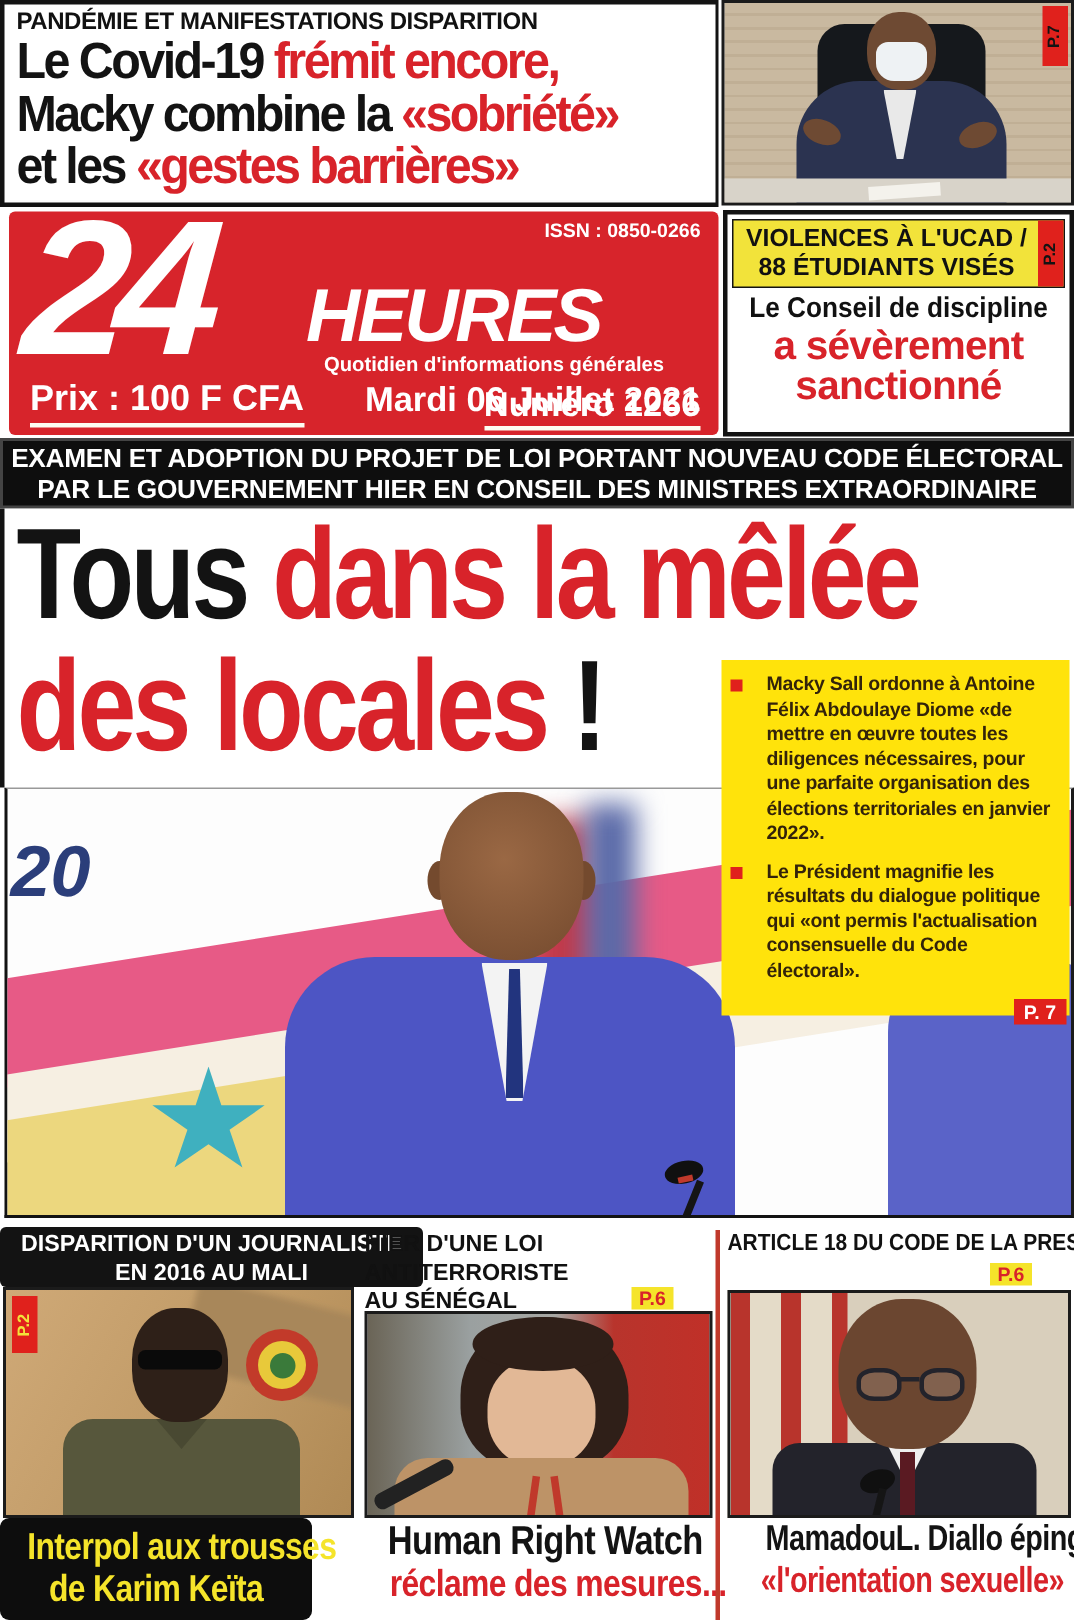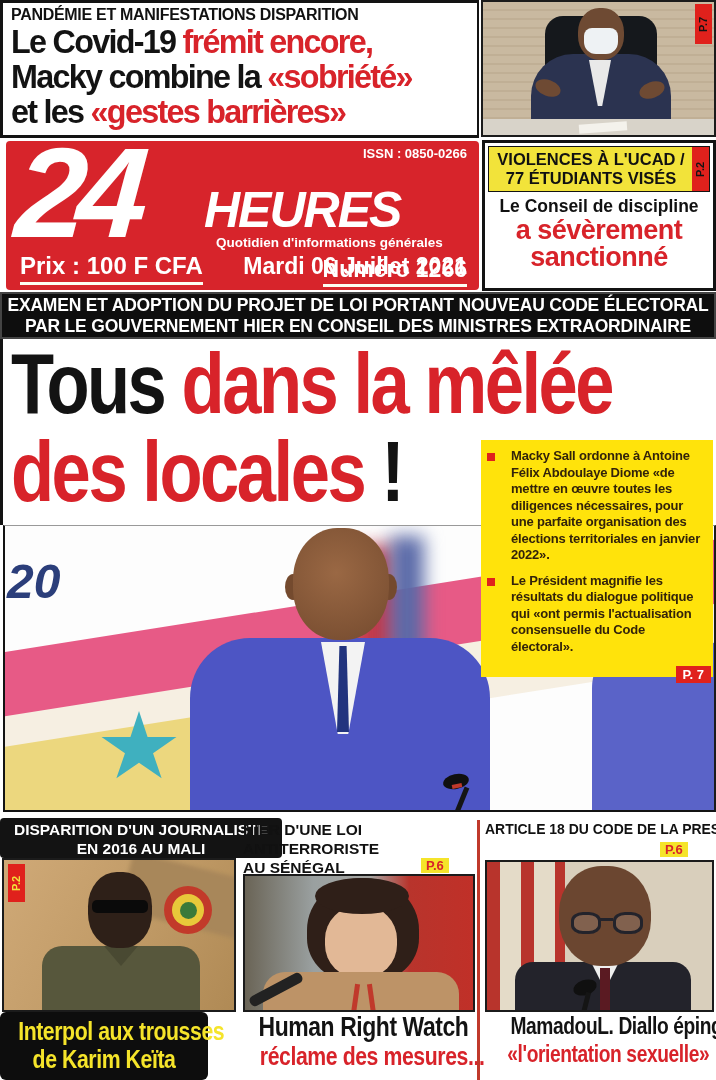--- a/index.html
+++ b/index.html
@@ -176,21 +176,21 @@
     <div class="abs mh-heures">HEURES</div>
     <div class="abs mh-tagline">Quotidien d'informations générales</div>
     <div class="abs mh-date">Mardi 06 Juillet 2021</div>
     <div class="abs mh-num">Numéro 1266</div>
     <div class="abs mh-prix">Prix : 100 F CFA</div>
   </div>
 
   <div class="abs ucad">
     <div class="ucad-kicker">
       <span>VIOLENCES À L'UCAD /</span><br>
-      <span>77 ÉTUDIANTS VISÉS</span>
+      <span>88 ÉTUDIANTS VISÉS</span>
       <div class="ucad-tab ptag-v" style="height:auto;">P.2</div>
     </div>
     <div class="ucad-h1">Le Conseil de discipline</div>
     <div class="ucad-h2">a sévèrement</div>
     <div class="ucad-h2">sanctionné</div>
   </div>
 
   <div class="abs banner">
     <div>EXAMEN ET ADOPTION DU PROJET DE LOI PORTANT NOUVEAU CODE ÉLECTORAL</div>
     <div>PAR LE GOUVERNEMENT HIER EN CONSEIL DES MINISTRES EXTRAORDINAIRE</div>

